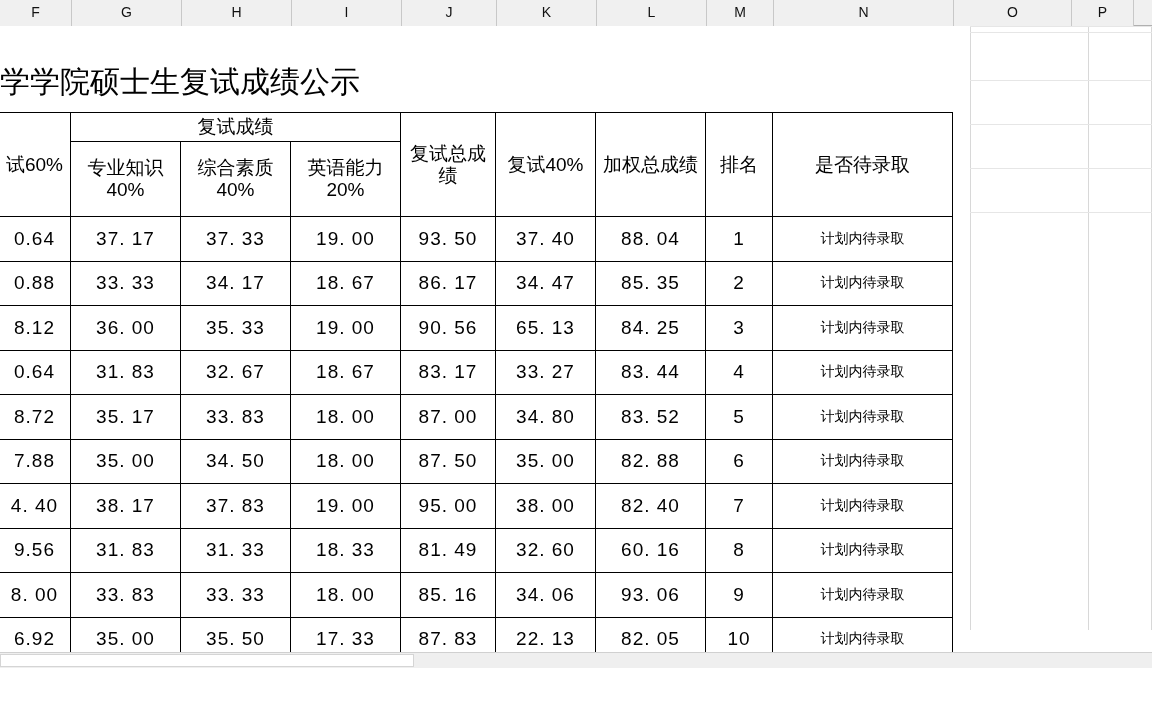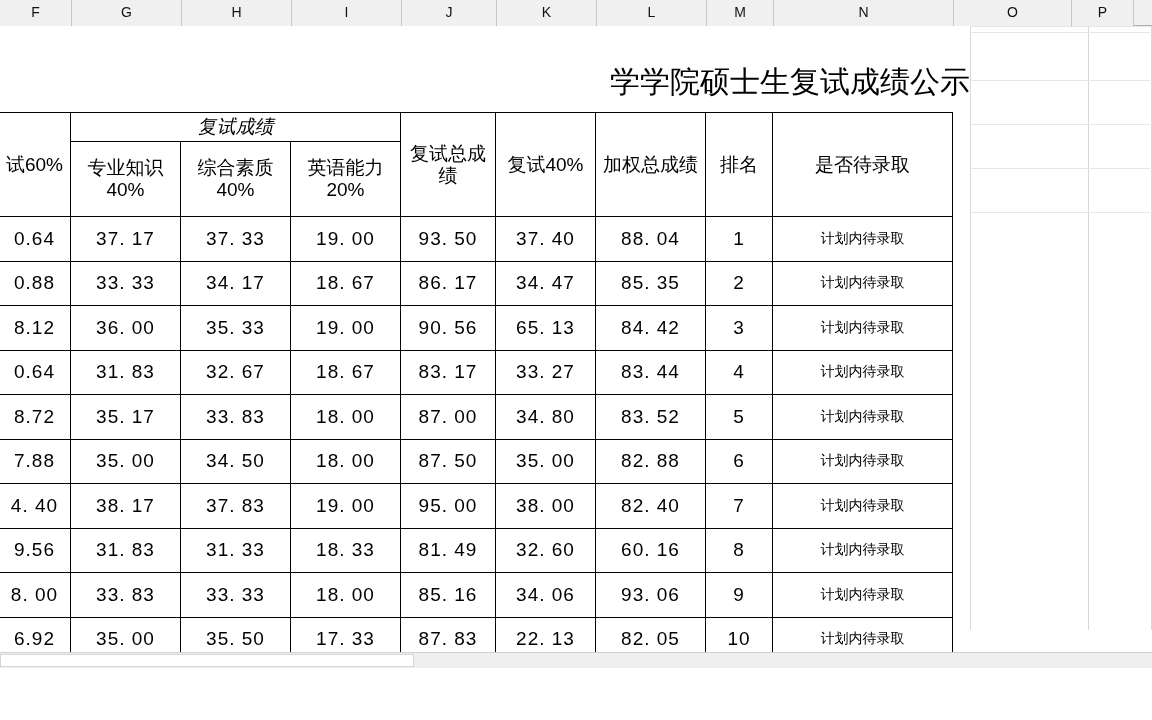--- a/index.html
+++ b/index.html
@@ -84,21 +84,20 @@
     left: 0;
     width: 970px;
     height: 48px;
     font-size: 30px;
     color: #000;
     line-height: 48px;
     white-space: nowrap;
     font-family: "Liberation Sans", sans-serif;
     padding-left: 0px;
     box-sizing: border-box;
-    text-align: right;
   }
 
   
   table.grade-table {
     position: absolute;
     top: 86px;
     left: -2px;
     border-collapse: collapse;
     table-layout: fixed;
     background: #fff;
@@ -111,21 +110,20 @@
     text-align: center;
     vertical-align: middle;
     color: #000;
     font-family: "Liberation Sans", sans-serif;
     padding: 0;
     background: #fff;
   }
   table.grade-table th.h-group {
     font-size: 19px;
     height: 28px;
-    font-style: italic;
   }
   table.grade-table th.h-cell {
     font-size: 19px;
     line-height: 1.15;
     padding: 2px 2px;
   }
   table.grade-table td.num {
     height: 43.5px;
     font-size: 19px;
     letter-spacing: 1px;
@@ -260,21 +258,21 @@
           <td class="num">2</td>
           <td class="txt">计划内待录取</td>
         </tr>
         <tr>
           <td class="num">8.12</td>
           <td class="num">36. 00</td>
           <td class="num">35. 33</td>
           <td class="num">19. 00</td>
           <td class="num">90. 56</td>
           <td class="num">65. 13</td>
-          <td class="num">84. 42</td>
+          <td class="num">84. 25</td>
           <td class="num">3</td>
           <td class="txt">计划内待录取</td>
         </tr>
         <tr>
           <td class="num">0.64</td>
           <td class="num">31. 83</td>
           <td class="num">32. 67</td>
           <td class="num">18. 67</td>
           <td class="num">83. 17</td>
           <td class="num">33. 27</td>

